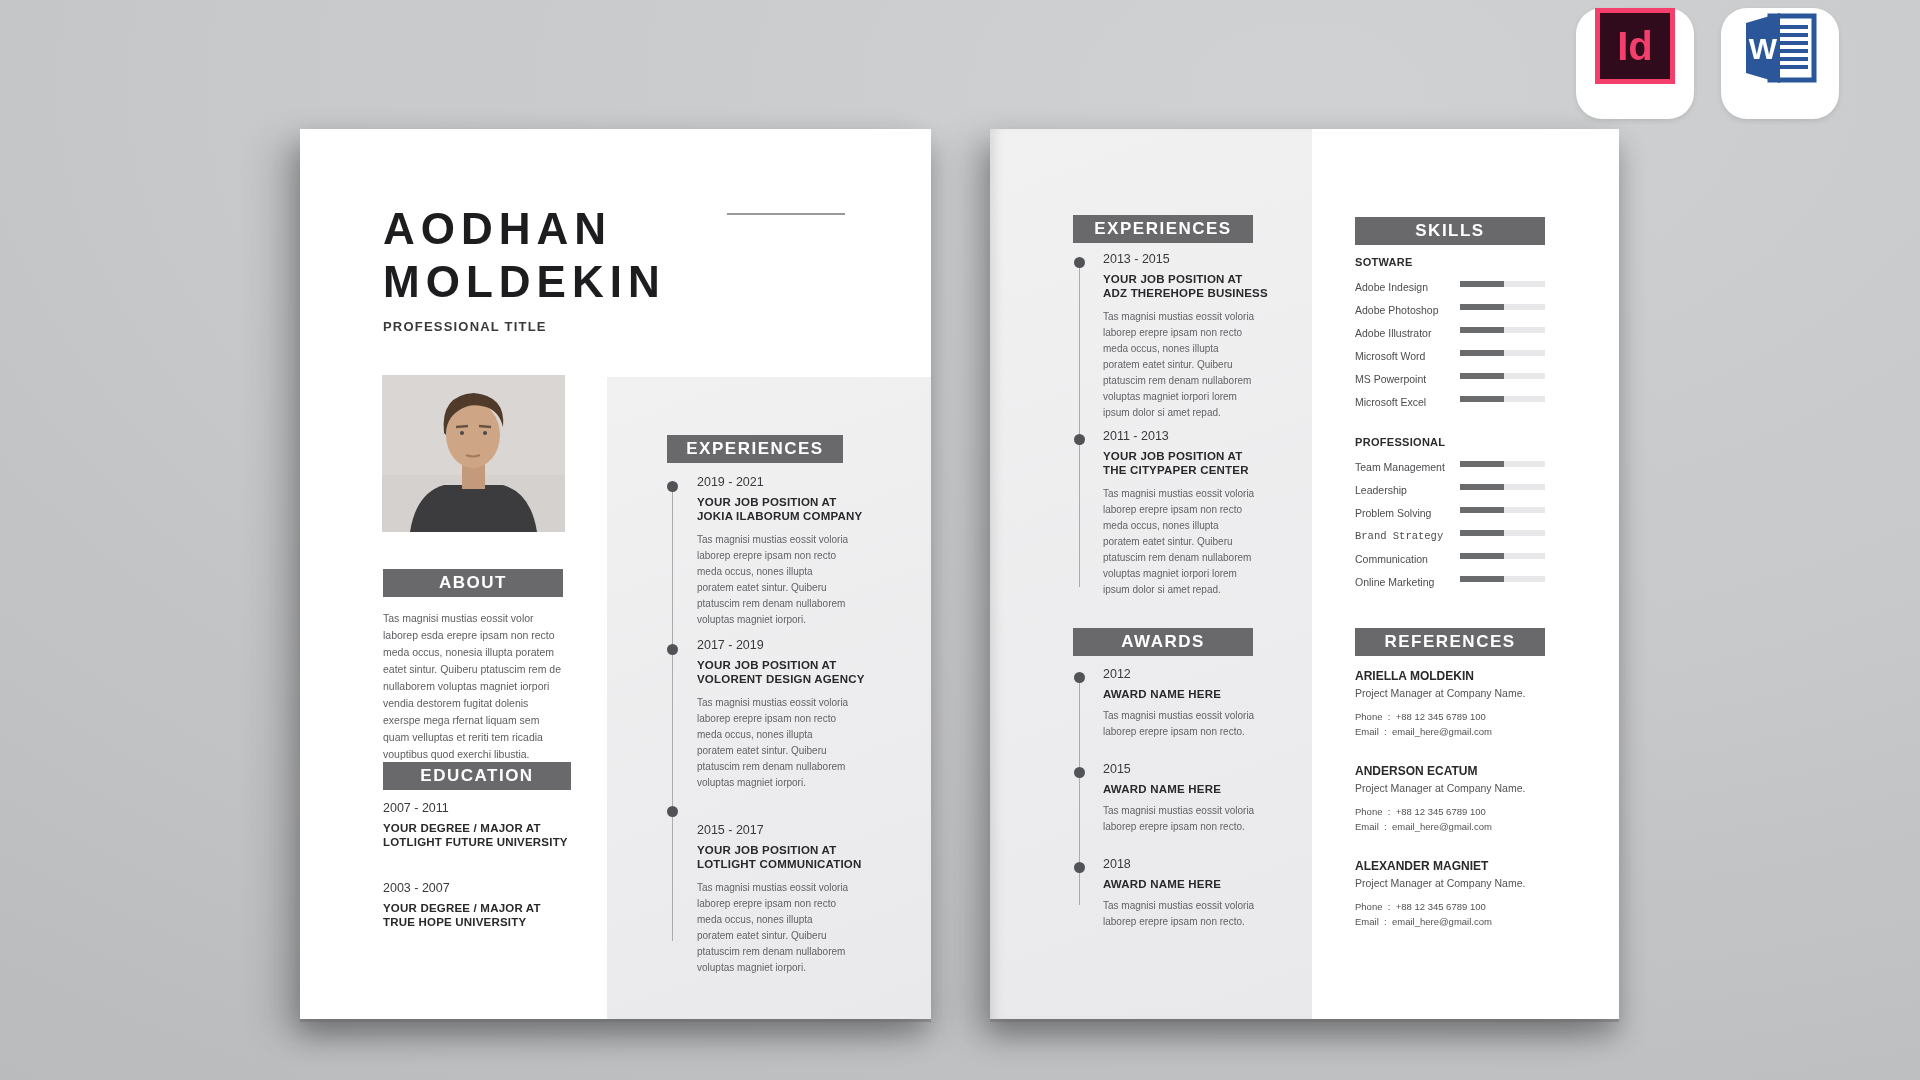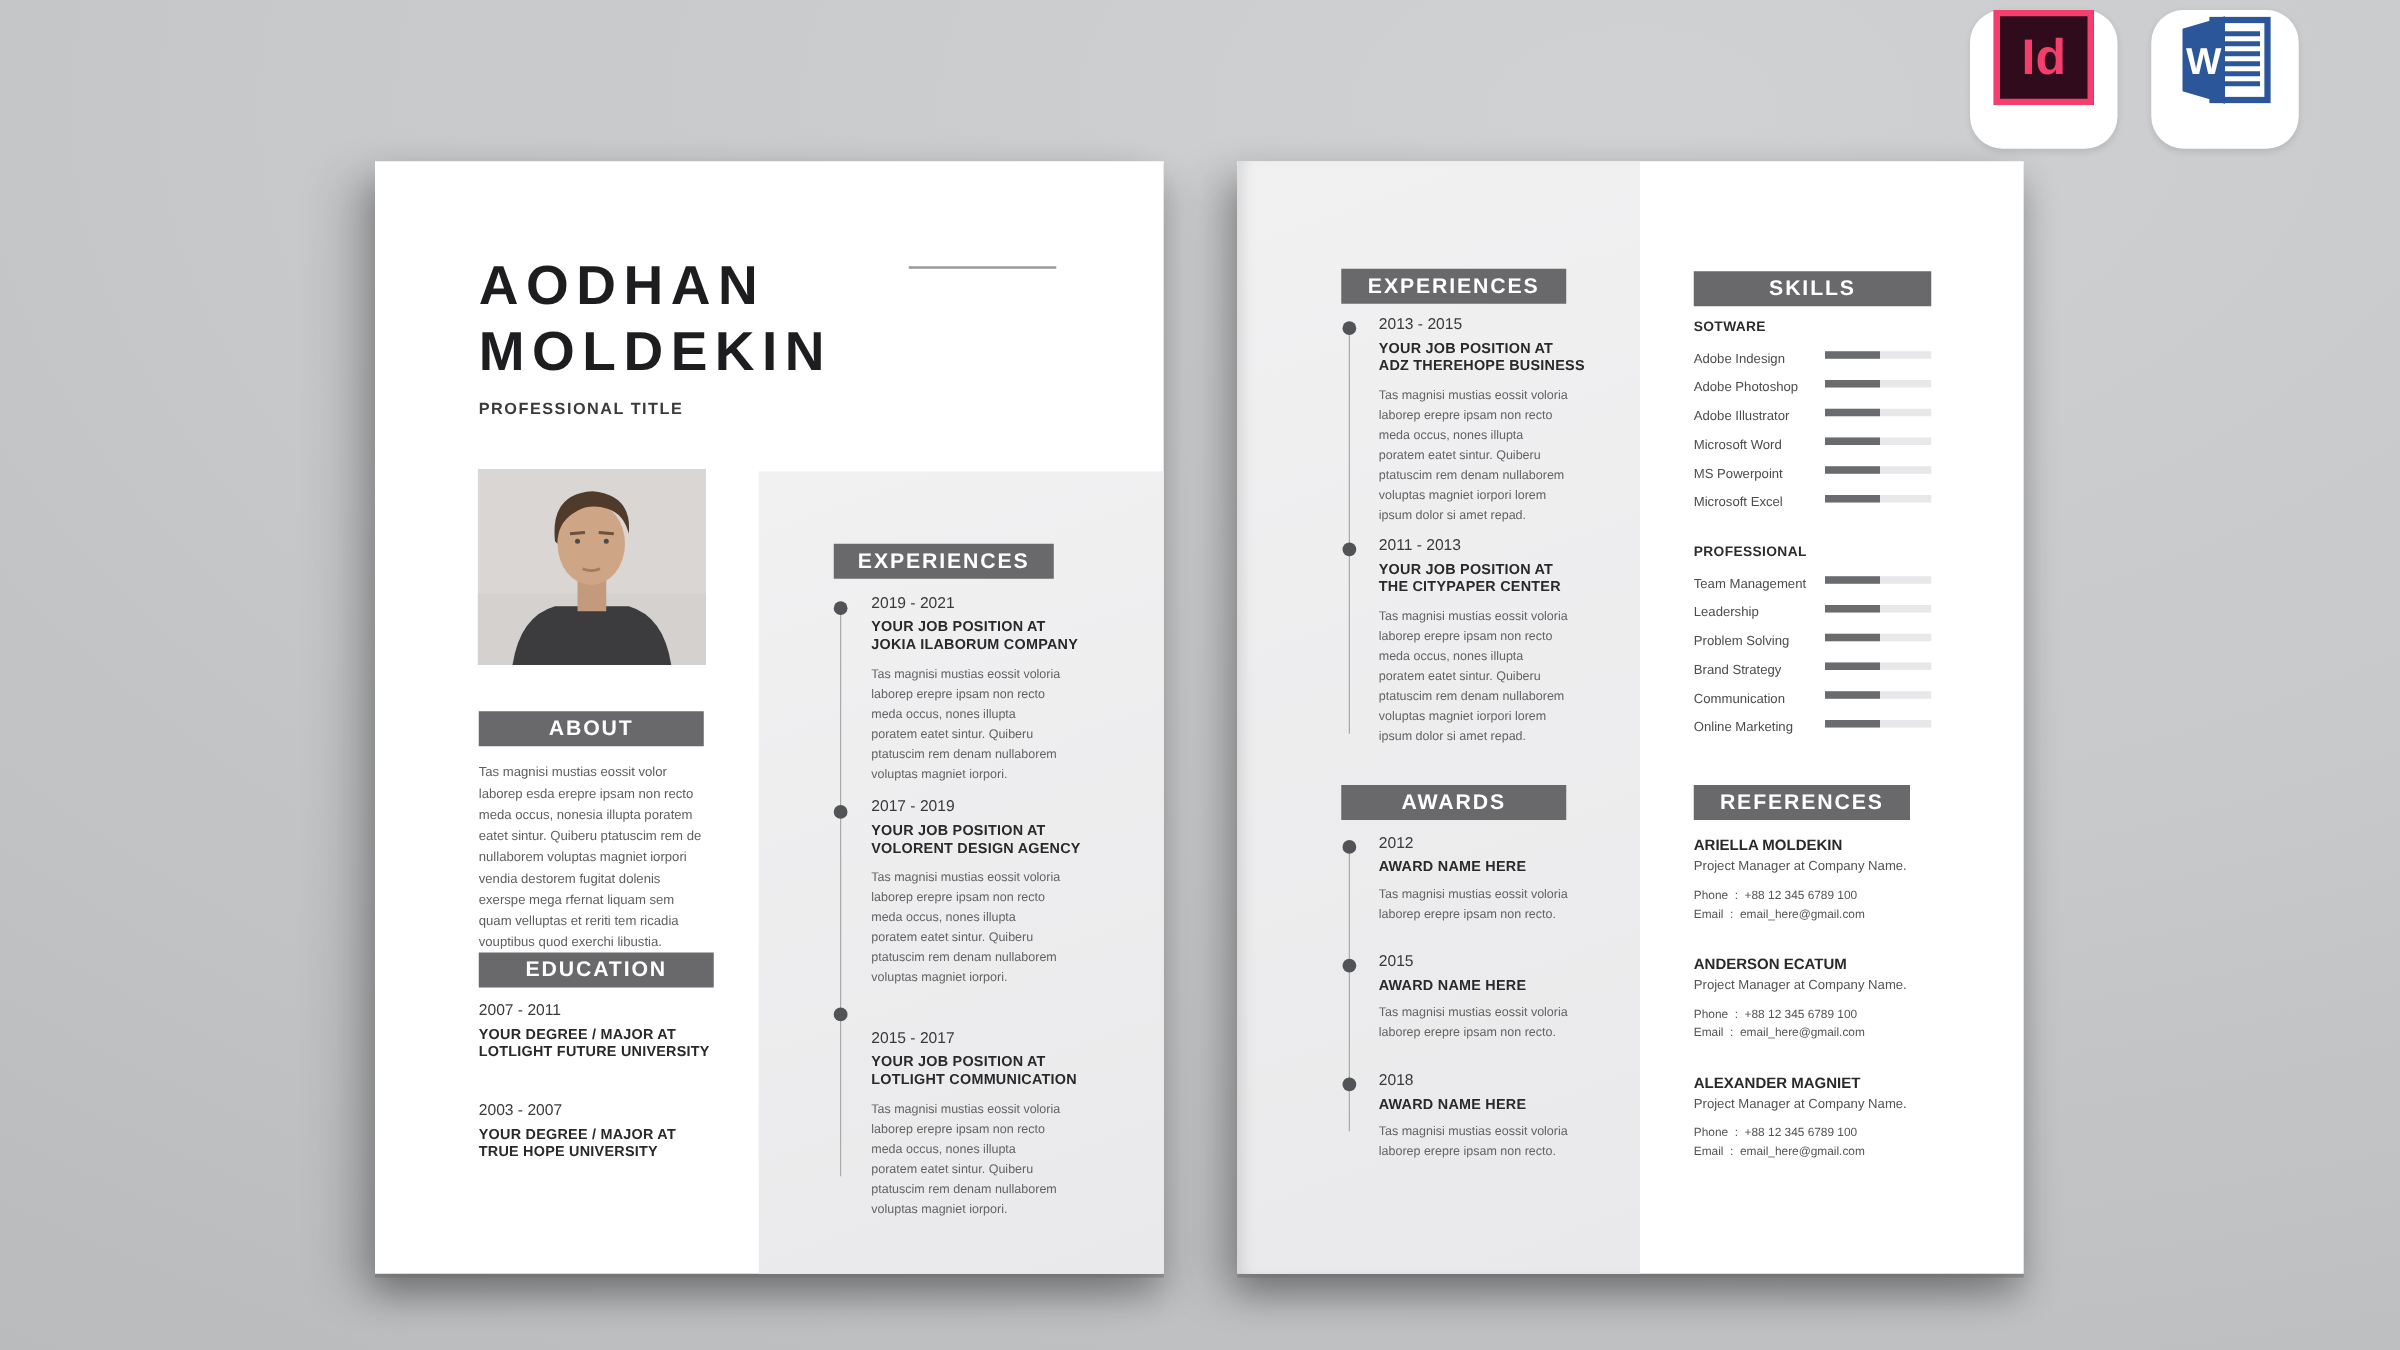--- a/index.html
+++ b/index.html
@@ -251,40 +251,40 @@
     <span class="bar-track">
         <span class="bar-fill" style="width: 52%;"></span>
       </span>
   </div>
   <div class="skill-row" style="left:365px; top:374px;">
     <span class="skill-name">Problem Solving</span>
     <span class="bar-track">
         <span class="bar-fill" style="width: 52%;"></span>
       </span>
   </div>
-  <div class="skill-row" style="left:365px; top:397px;">
+  <div class="skill-row" style="left:365px; top:397px;font-family:Liberation Mono, monospace;">
     <span class="skill-name">Brand Strategy</span>
     <span class="bar-track">
         <span class="bar-fill" style="width: 52%;"></span>
       </span>
   </div>
   <div class="skill-row" style="left:365px; top:420px;">
     <span class="skill-name">Communication</span>
     <span class="bar-track">
         <span class="bar-fill" style="width: 52%;"></span>
       </span>
   </div>
   <div class="skill-row" style="left:365px; top:443px;">
     <span class="skill-name">Online Marketing</span>
     <span class="bar-track">
         <span class="bar-fill" style="width: 52%;"></span>
       </span>
   </div>
 
-  <div class="hbox" style="left:365px; top:499px; width:173px;">REFERENCES</div>
+  <div class="hbox" style="left:365px; top:499px; width:190px;">REFERENCES</div>
   <div class="entry" style="left:365px; top:540px; width:240px;">
     <div class="ref-name">ARIELLA MOLDEKIN</div>
     <div class="ref-role">Project Manager at Company Name.</div>
     <div class="ref-meta">Phone  :  +88 12 345 6789 100</div>
     <div class="ref-meta">Email  :  email_here@gmail.com</div>
   </div>
   <div class="entry" style="left:365px; top:635px; width:240px;">
     <div class="ref-name">ANDERSON ECATUM</div>
     <div class="ref-role">Project Manager at Company Name.</div>
     <div class="ref-meta">Phone  :  +88 12 345 6789 100</div>

